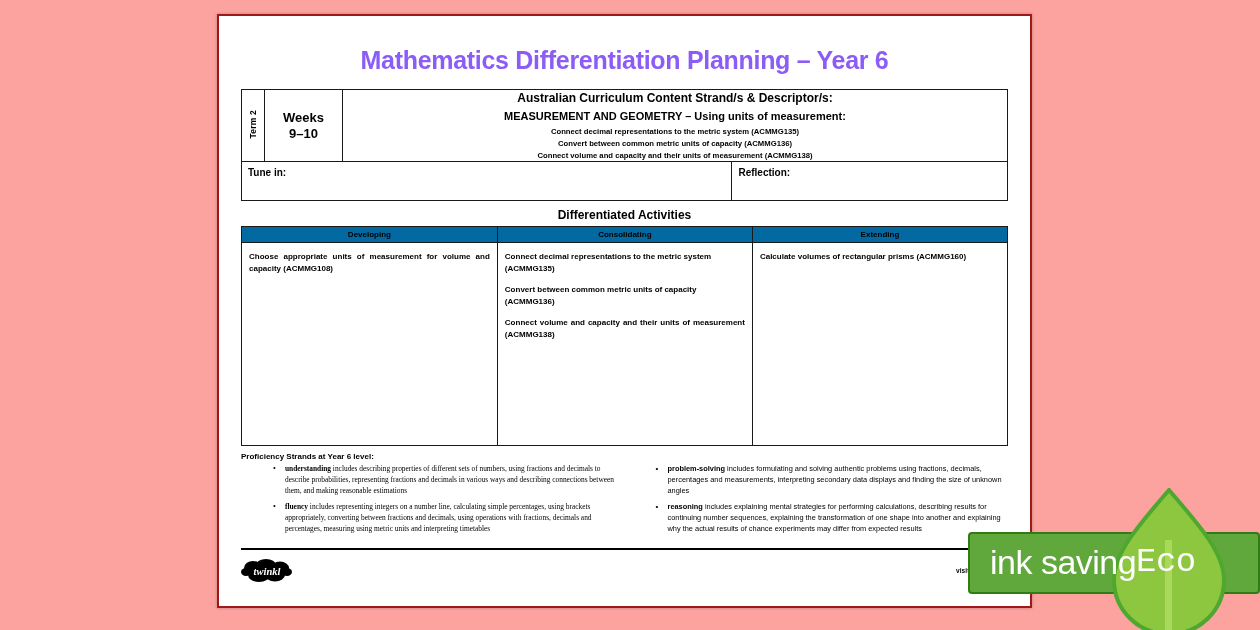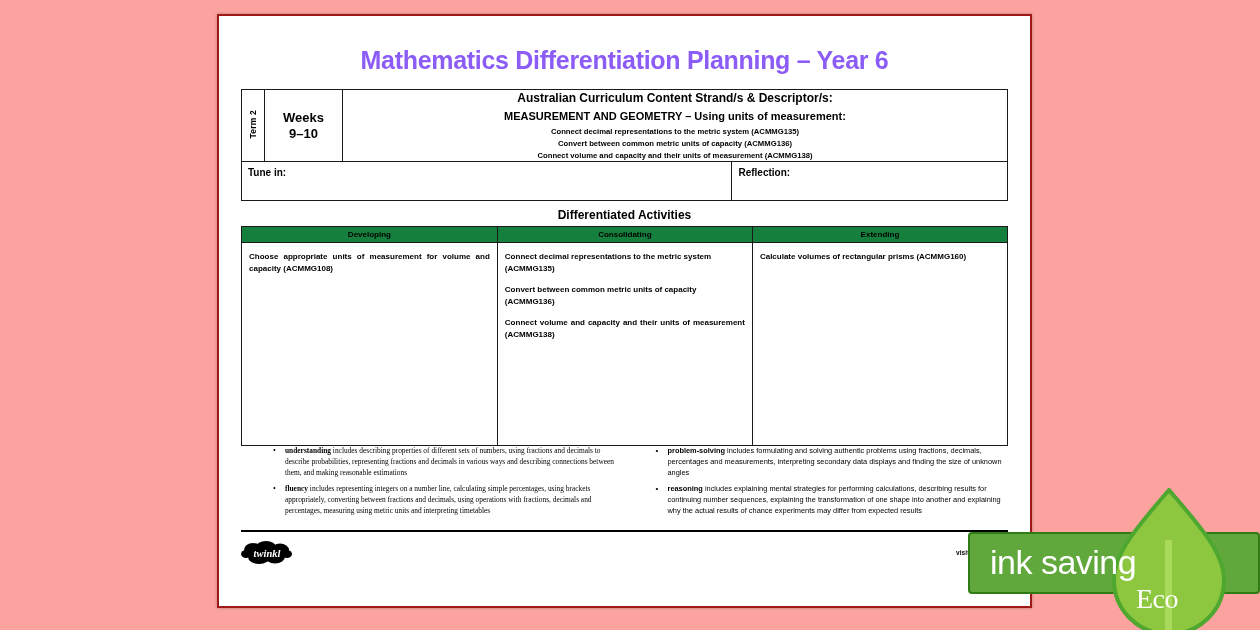--- a/index.html
+++ b/index.html
@@ -134,21 +134,21 @@
   }
   .da-table th, .da-table td {
     border: 1.4px solid #1a1a1a;
     padding: 0;
   }
   .da-table th {
     font-size: 8px;
     font-weight: bold;
     text-align: center;
     padding: 3px 2px;
-    background: #15803d;
+    background: #0369a1;
   }
   .da-table td {
     vertical-align: top;
     height: 186px;
     padding: 8px 7px;
   }
   .da-col-dev  { width: 33.4%; }
   .da-col-cons { width: 33.3%; }
   .da-col-ext  { width: 33.3%; }
 
@@ -259,27 +259,26 @@
     color: #ffffff;
     font-family: "Liberation Sans", sans-serif;
     z-index: 3;
     line-height: 1;
     letter-spacing: -0.5px;
   }
   .eco-text-eco {
     position: absolute;
     left: 168px;
     top: 13px;
-    font-size: 28px;
+    font-size: 34px;
     color: #ffffff;
-    font-family: Liberation Serif, serif;
+    font-family: Liberation Mono, monospace;
     z-index: 3;
     line-height: 1;
     letter-spacing: -0.5px;
-    margin-top: 40px;
   }
 </style>
 </head>
 <body>
 
 <div id="page-sheet">
   <div id="page-inner">
 
     <div class="doc-title">Mathematics Differentiation Planning – Year 6</div>
 
@@ -337,20 +336,21 @@
             <div class="act-item">Convert between common metric units of capacity (ACMMG136)</div>
             <div class="act-item act-justify">Connect volume and capacity and their units of measurement (ACMMG138)</div>
           </td>
           <td>
             <div class="act-item">Calculate volumes of rectangular prisms (ACMMG160)</div>
           </td>
         </tr>
       </tbody>
     </table>
 
+    <div class="prof-heading">Proficiency Strands at Year 6 level:</div>
 
     <div class="prof-cols">
       <div class="prof-col prof-col-left">
         <ul class="prof-list">
           <li><b>understanding</b><span> includes describing properties of different sets of numbers, using fractions and decimals to describe probabilities, representing fractions and decimals in various ways and describing connections between them, and making reasonable estimations</span></li>
           <li><b>fluency</b><span> includes representing integers on a number line, calculating simple percentages, using brackets appropriately, converting between fractions and decimals, using operations with fractions, decimals and percentages, measuring using metric units and interpreting timetables</span></li>
         </ul>
       </div>
       <div class="prof-col">
         <ul class="prof-list">

